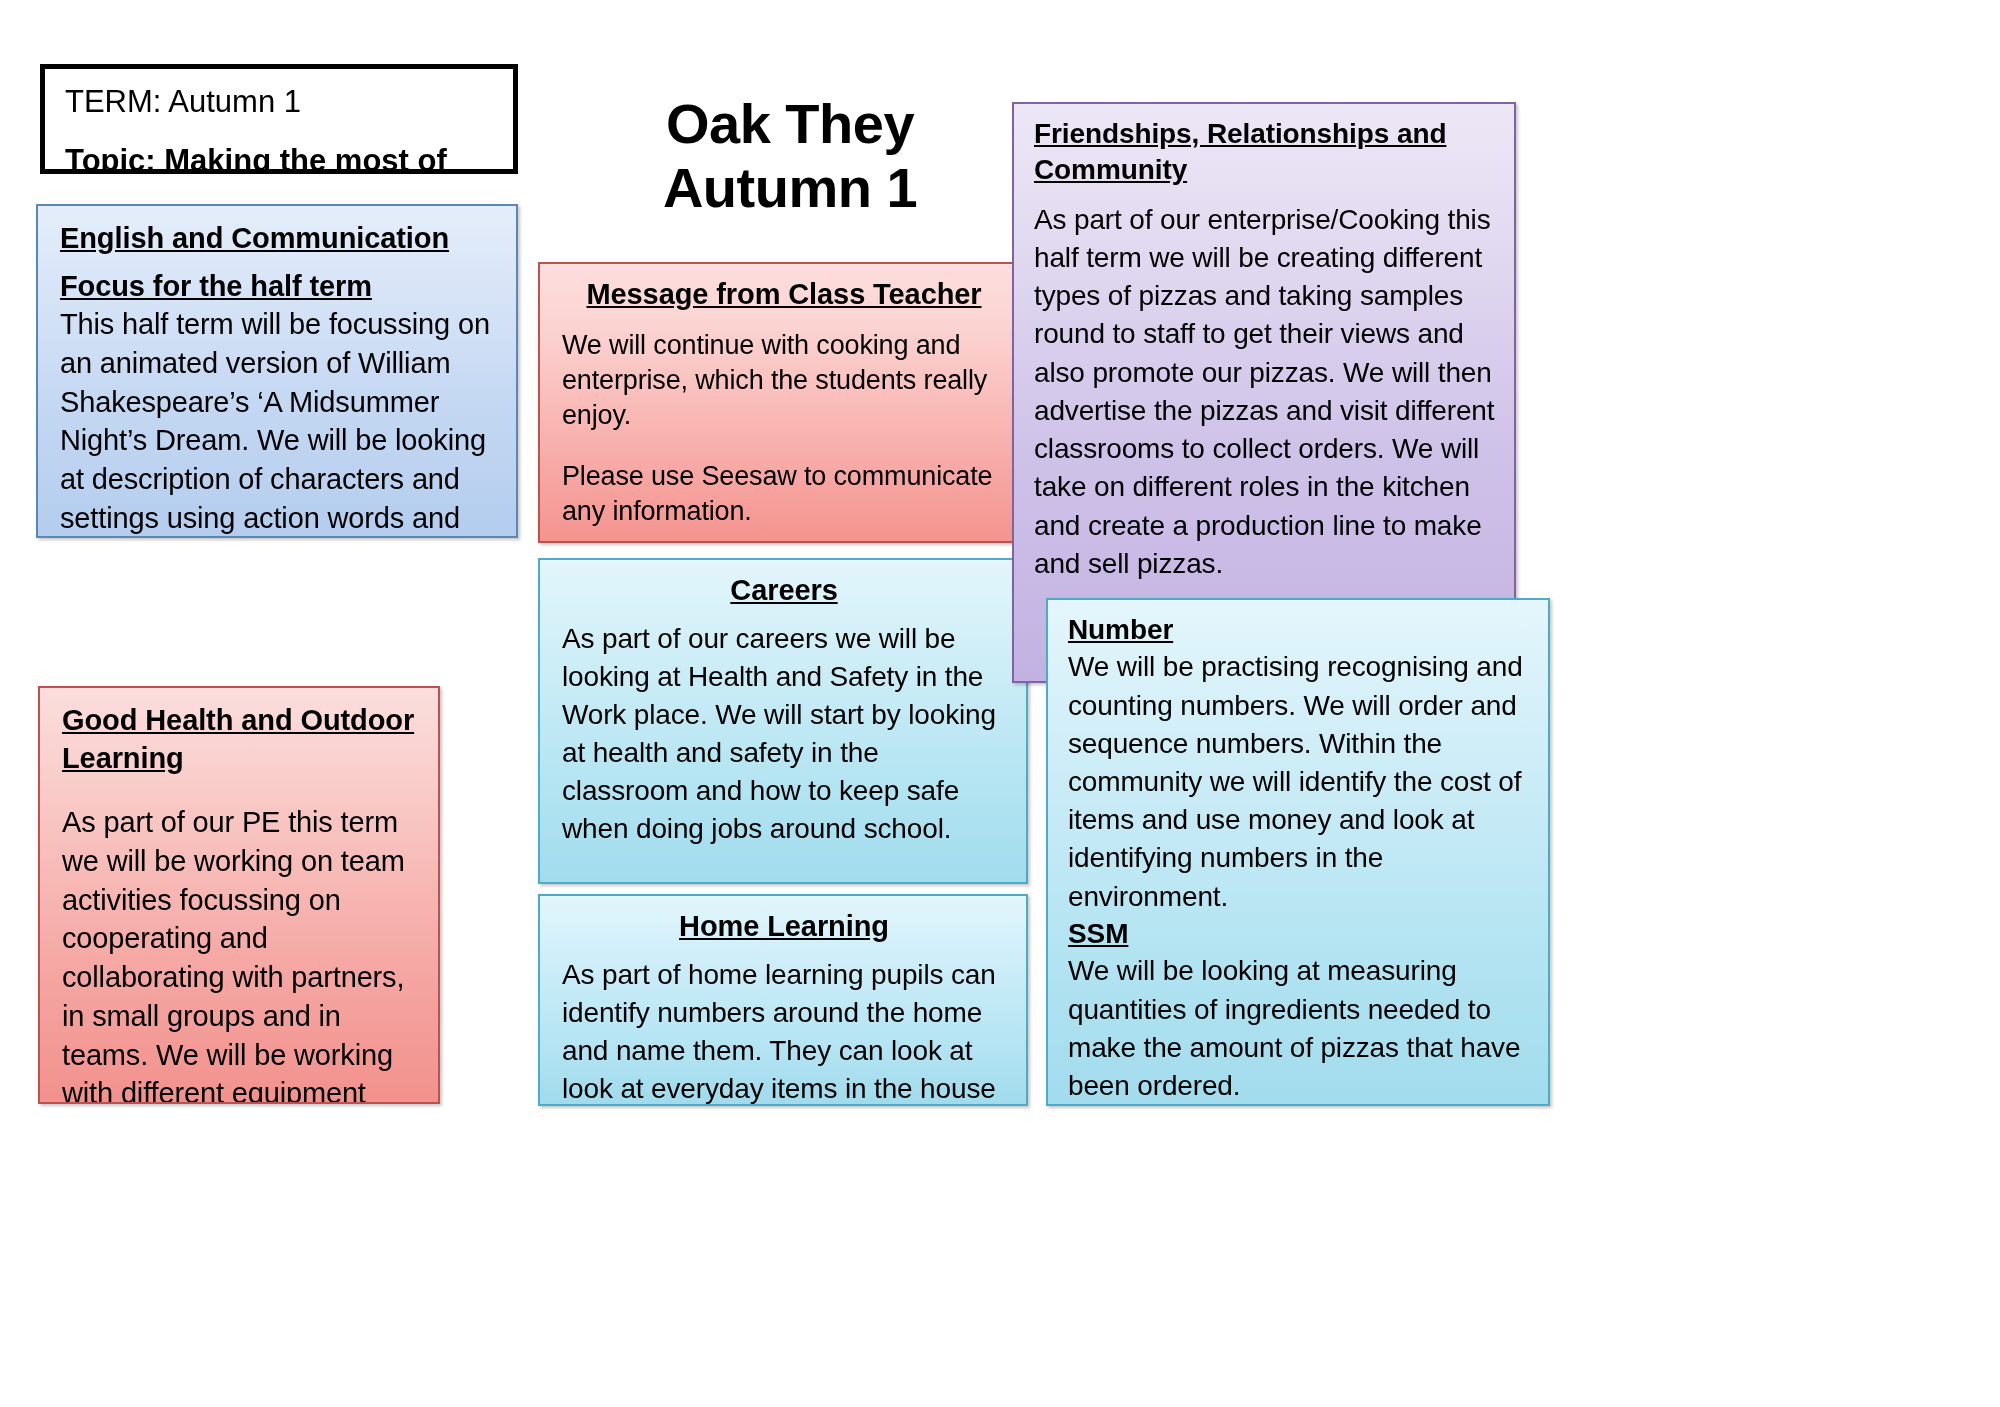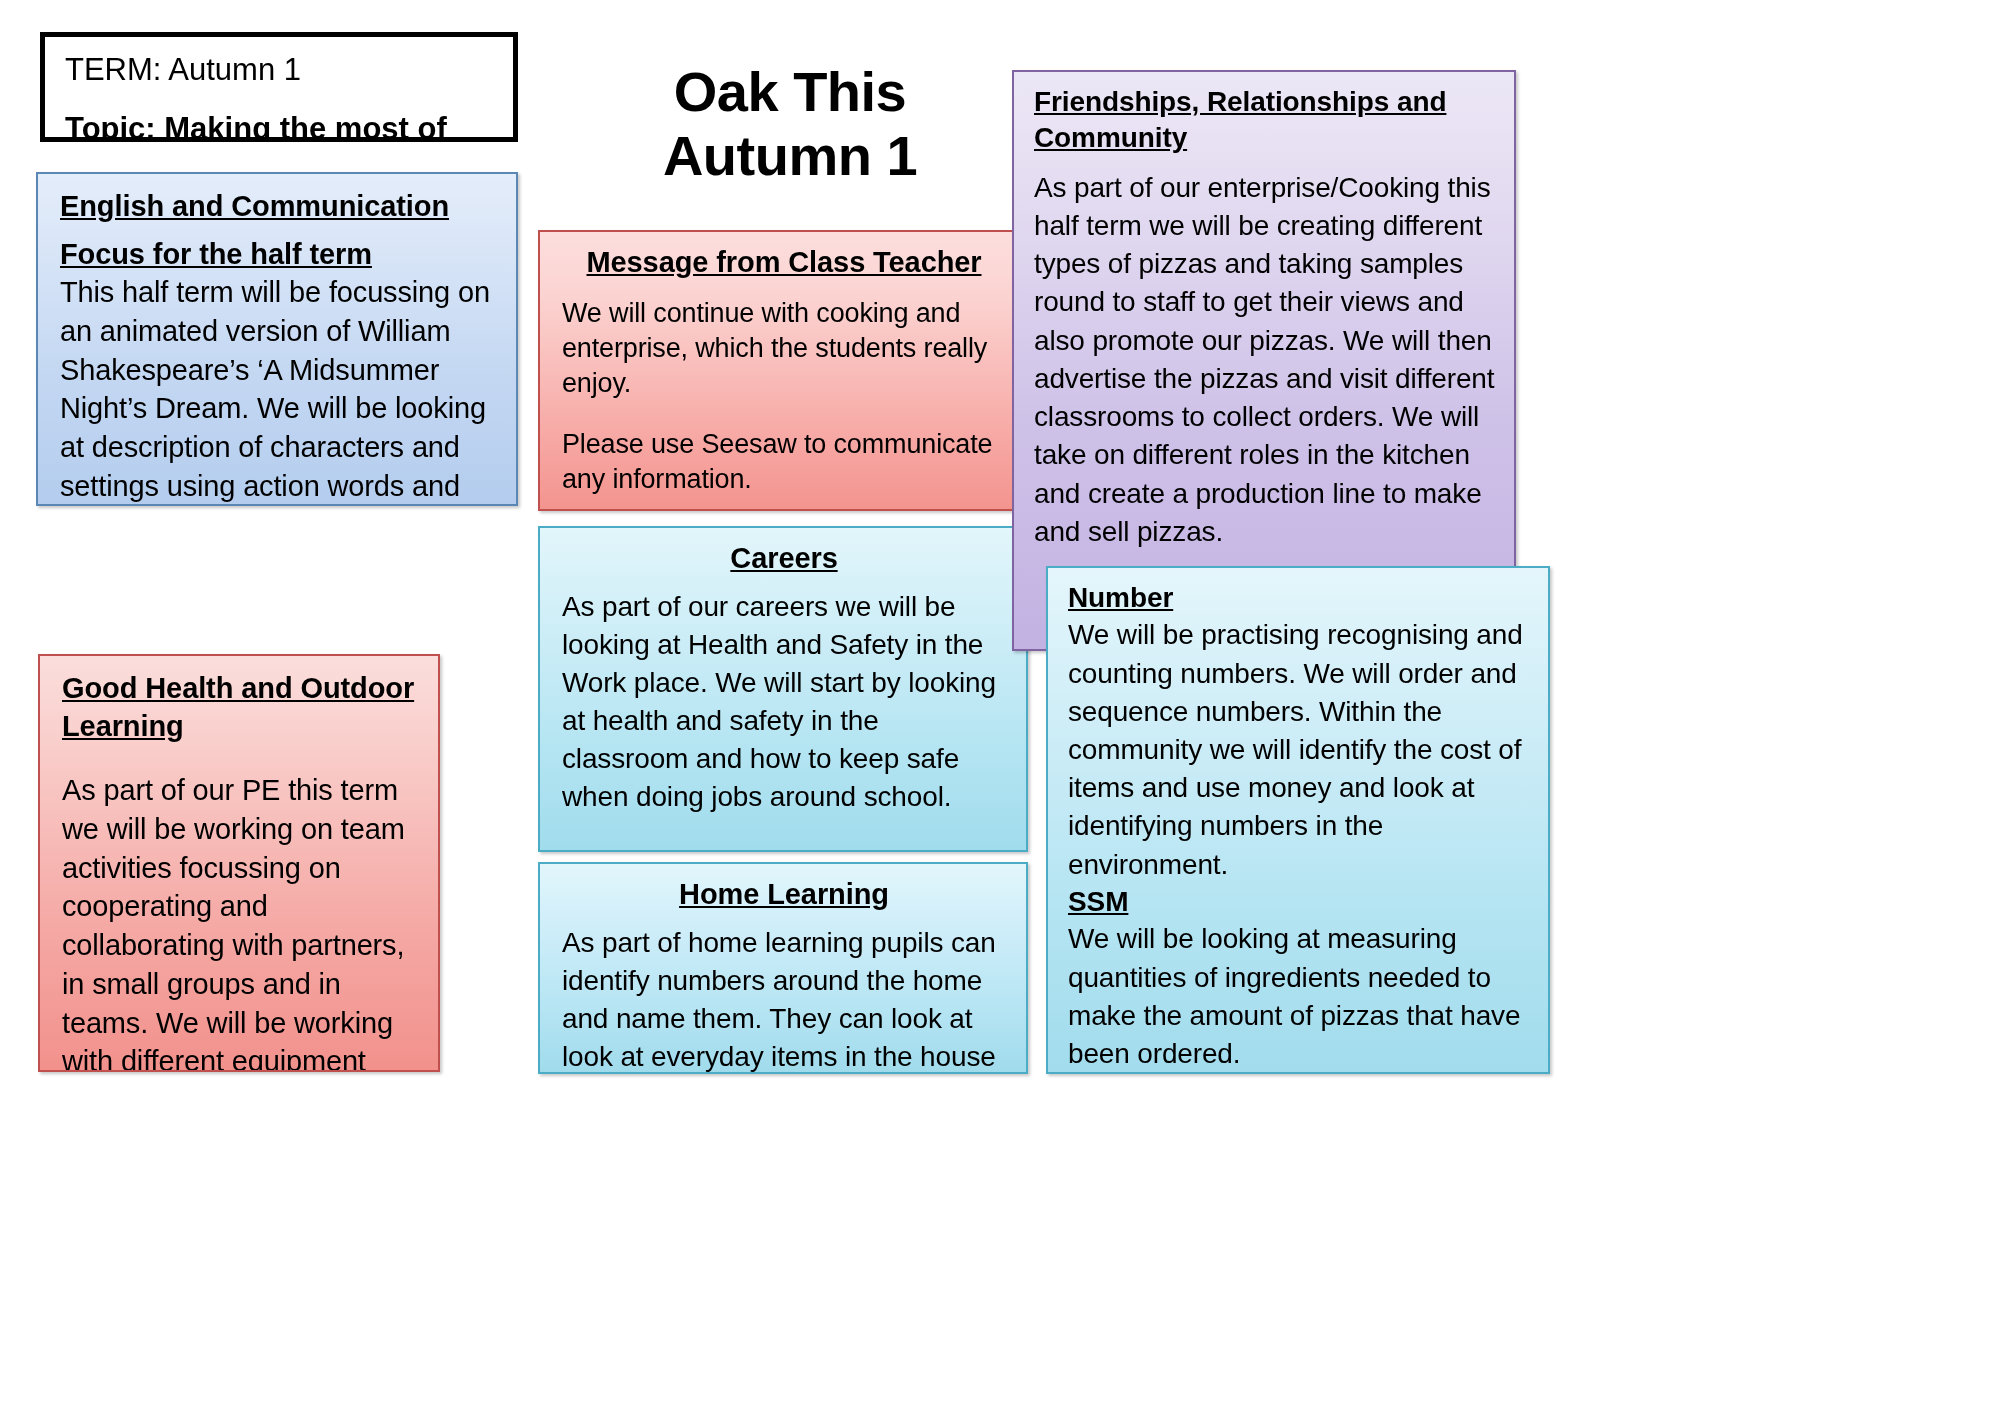--- a/index.html
+++ b/index.html
@@ -13,20 +13,21 @@
     font-family: "Liberation Sans", sans-serif;
     color: #000000;
     position: relative;
     overflow: hidden;
   }
 
   .page {
     position: absolute;
     inset: 0;
     background: #ffffff;
+    margin-top: 32px;
   }
 
   
   .box {
     position: absolute;
     box-sizing: border-box;
     padding: 14px 20px 16px 22px;
     overflow: hidden;
   }
 
@@ -184,21 +185,21 @@
 <body>
 
 <div class="page">
 
   <div class="box" id="term-box">
     <div class="term-line first">TERM: Autumn 1</div>
     <div class="term-line">Topic: Making the most of leisure time</div>
   </div>
 
   <div id="doc-title">
-    <div>Oak This</div>
+    <div>Oak They</div>
     <div>Autumn 1</div>
   </div>
 
   <div class="box" id="english-box">
     <div class="box-heading">English and Communication</div>
     <div class="sub-heading"><span>Focus for the half term</span></div>
     <div class="body-text">This half term will be focussing on an animated version of William Shakespeare’s ‘A Midsummer Night’s Dream. We will be looking at description of characters and settings using action words and adjectives.</div>
     <div class="sub-heading">Phonics:</div>
     <div class="body-text">Daily phonics sessions focussing on Phase 2 and Phase 3 letters and sounds. Pleasure for reading daily.</div>
 

